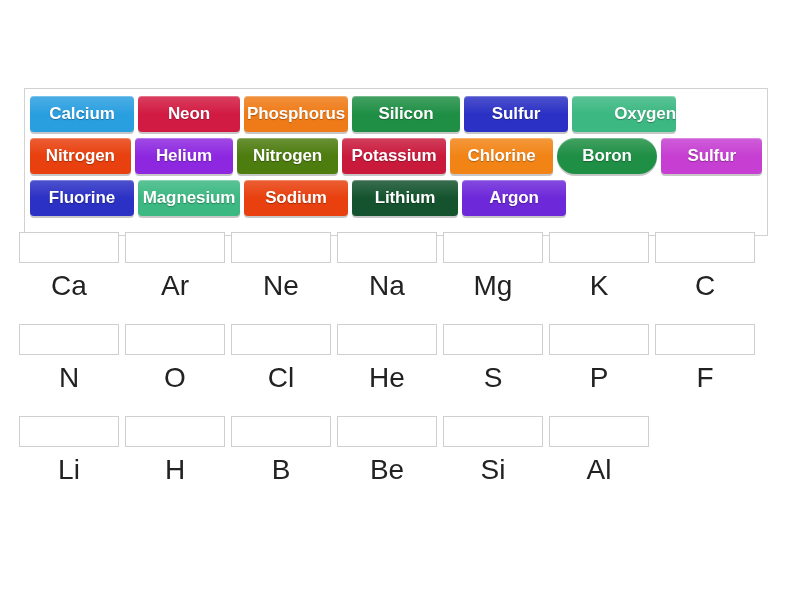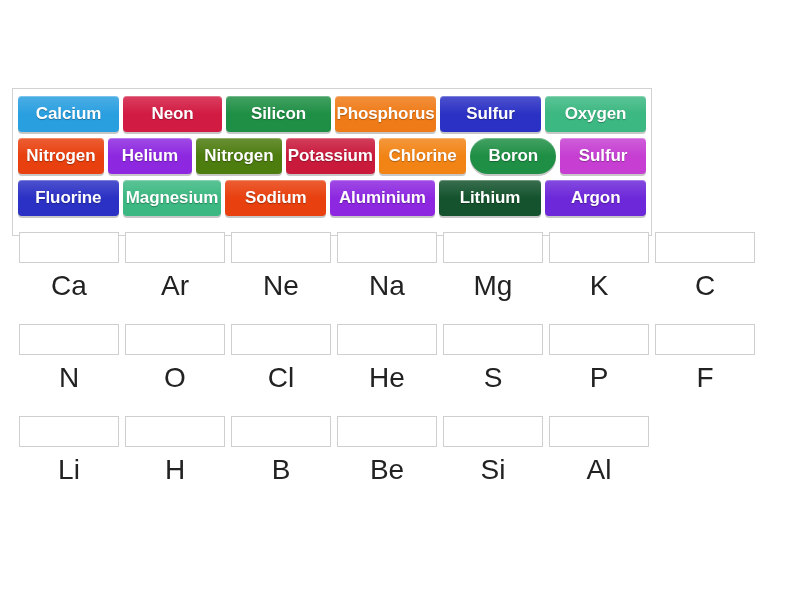--- a/index.html
+++ b/index.html
@@ -15,23 +15,23 @@
   #app {
     position: relative;
     width: 800px;
     height: 600px;
     background: #ffffff;
   }
 
   
   #tile-bank {
     position: absolute;
-    left: 12px;
+    left: 24px;
     top: 88px;
-    width: 640px;
+    width: 744px;
     box-sizing: border-box;
     border: 1px solid #d2d2d2;
     background: #ffffff;
     padding: 4px 3px 16px 3px;
   }
 
   .tile-row {
     display: flex;
     flex-direction: row;
     align-items: stretch;
@@ -127,30 +127,30 @@
 
   <div id="tile-bank">
 
     <div class="tile-row">
       <div class="tile c0" style="background-color: rgb(42, 159, 224);">
         <span class="tile-label">Calcium</span>
       </div>
       <div class="tile c1" style="background-color: rgb(210, 27, 66);">
         <span class="tile-label">Neon</span>
       </div>
+      <div class="tile c2" style="background-color: rgb(239, 123, 24);">
+        <span class="tile-label">Phosphorus</span>
+      </div>
       <div class="tile c3" style="background-color: rgb(31, 143, 69);">
         <span class="tile-label">Silicon</span>
       </div>
-      <div class="tile c2" style="background-color: rgb(239, 123, 24);">
-        <span class="tile-label">Phosphorus</span>
-      </div>
       <div class="tile c5" style="background-color: rgb(43, 49, 196);">
         <span class="tile-label">Sulfur</span>
       </div>
-      <div class="tile c6" style="background-color: rgb(60, 184, 130);">
+      <div class="tile c6" style="background-color: rgb(60, 184, 130); justify-content: flex-end;">
         <span class="tile-label">Oxygen</span>
       </div>
     </div>
 
     <div class="tile-row">
       <div class="tile c0" style="background-color: rgb(232, 64, 14);">
         <span class="tile-label">Nitrogen</span>
       </div>
       <div class="tile c1" style="background-color: rgb(141, 40, 224);">
         <span class="tile-label">Helium</span>
@@ -175,23 +175,20 @@
     <div class="tile-row">
       <div class="tile c0" style="background-color: rgb(43, 49, 196);">
         <span class="tile-label">Fluorine</span>
       </div>
       <div class="tile c1" style="background-color: rgb(60, 184, 130);">
         <span class="tile-label">Magnesium</span>
       </div>
       <div class="tile c2" style="background-color: rgb(232, 64, 14);">
         <span class="tile-label">Sodium</span>
       </div>
-      <div class="tile c3" style="background-color: rgb(141, 40, 224);">
-        <span class="tile-label">Aluminium</span>
-      </div>
       <div class="tile c4" style="background-color: #14532d;">
         <span class="tile-label">Lithium</span>
       </div>
       <div class="tile c5" style="background-color: #6d28d9;">
         <span class="tile-label">Argon</span>
       </div>
     </div>
 
   </div>
 

